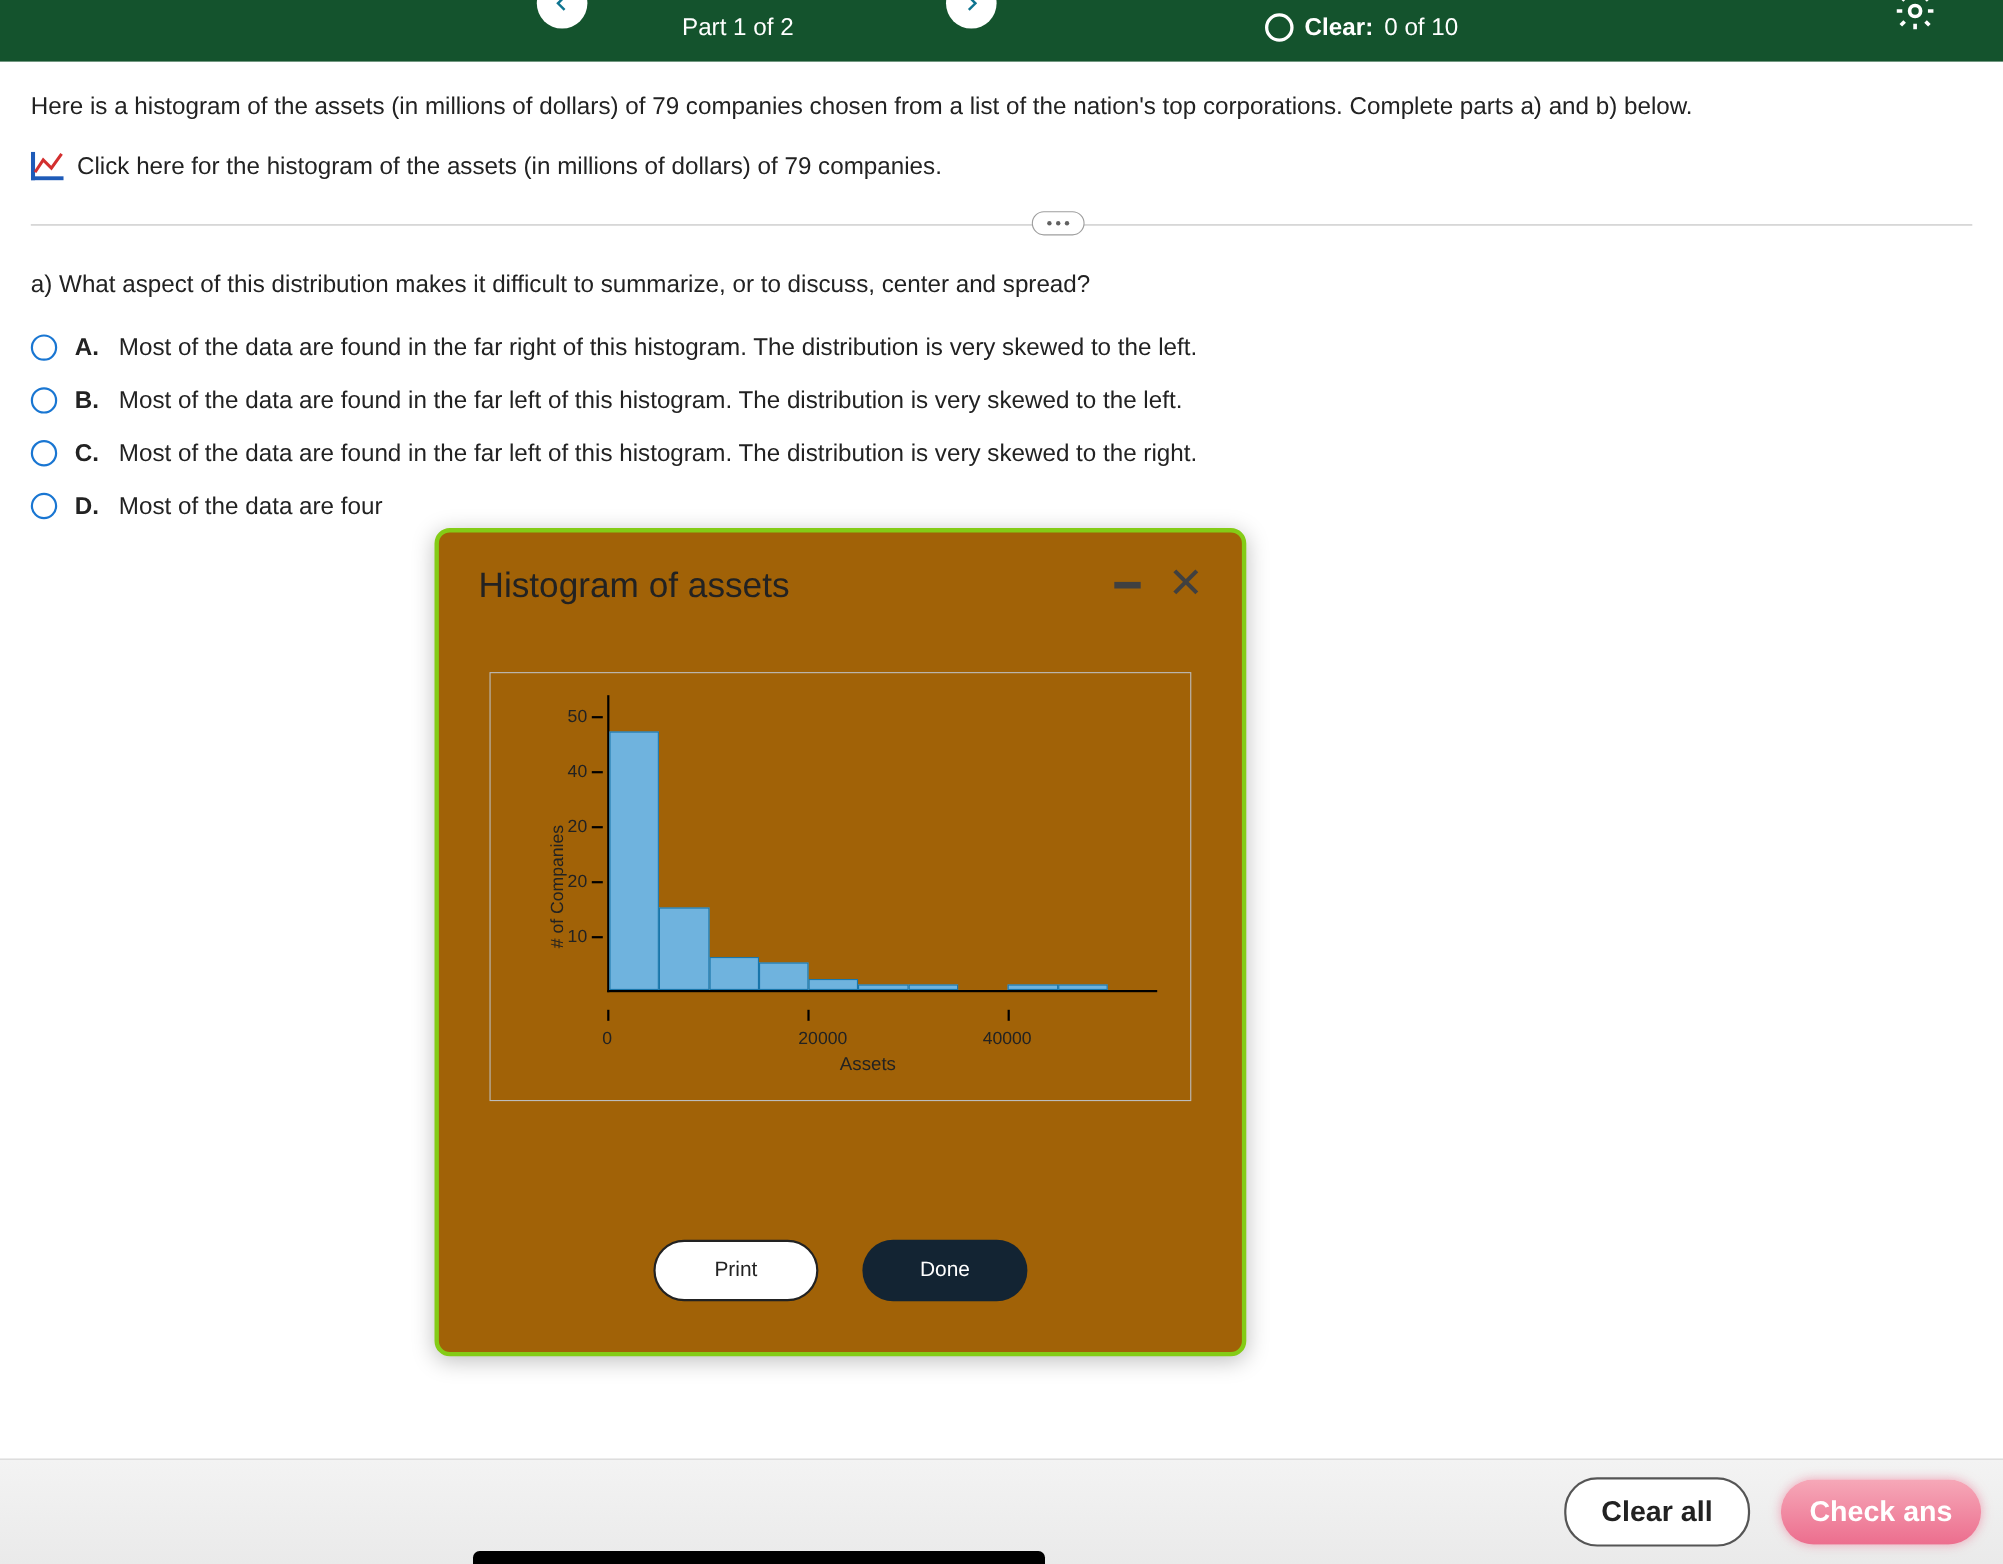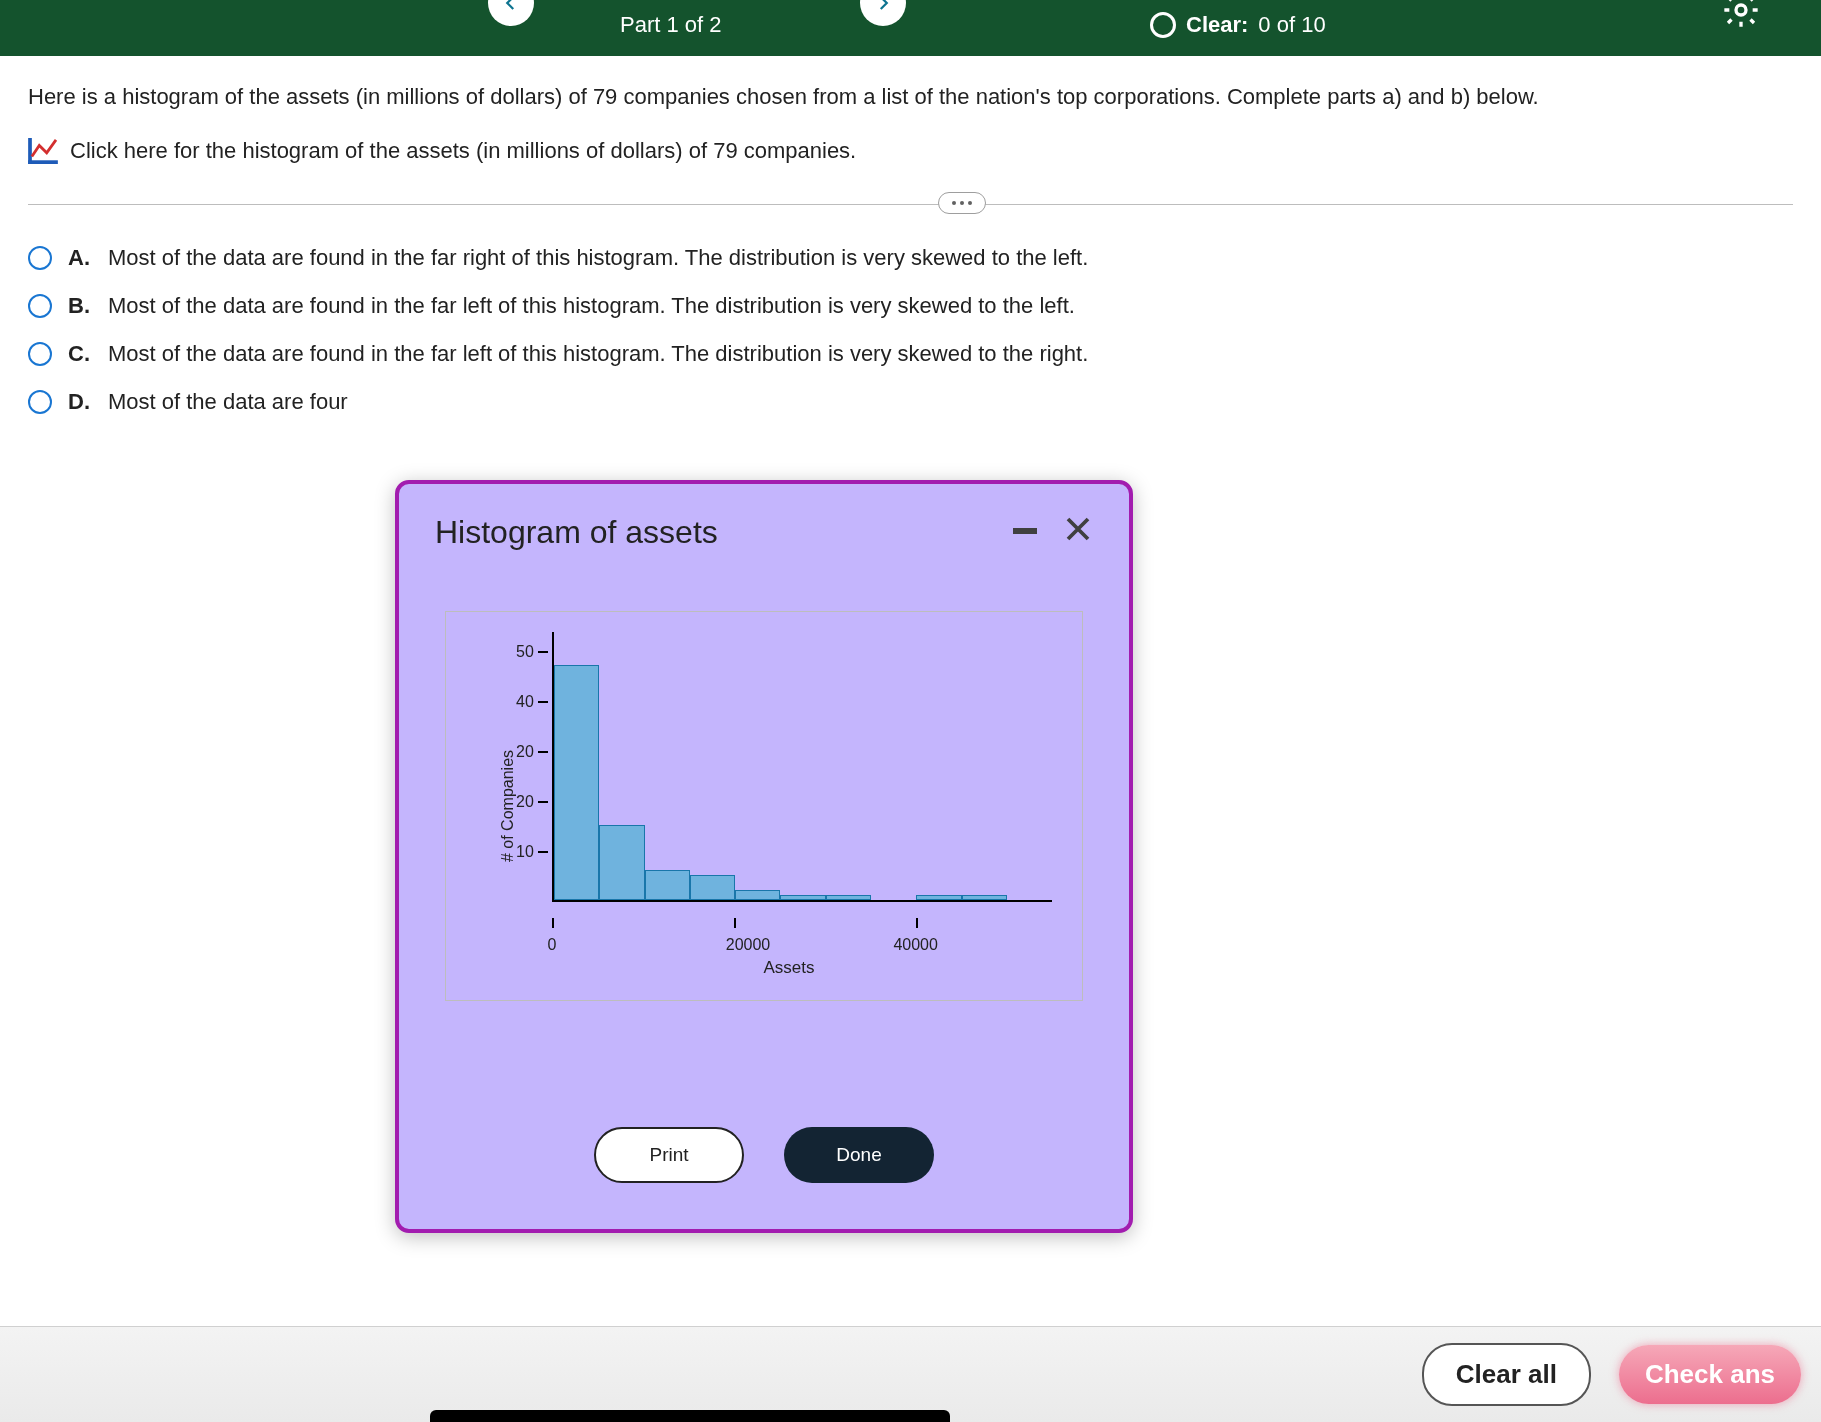--- a/index.html
+++ b/index.html
@@ -19,21 +19,21 @@
 .link-icon{width:30px;height:26px;}
 .hr-wrap{position:relative;margin:0 0 40px 0;}
 .hr-wrap hr{border:none;border-top:1px solid #bdbdbd;}
 .dots-pill{position:absolute;left:910px;top:-12px;background:#fff;border:1px solid #9e9e9e;border-radius:12px;width:48px;height:22px;display:flex;align-items:center;justify-content:center;gap:4px;}
 .dots-pill span{width:4px;height:4px;border-radius:50%;background:#616161;}
 .question{margin-bottom:32px;}
 .options{display:flex;flex-direction:column;gap:22px;}
 .option{display:flex;align-items:center;gap:16px;}
 .radio{width:24px;height:24px;border:2px solid #1976d2;border-radius:50%;flex-shrink:0;}
 .opt-letter{font-weight:700;min-width:24px;}
-.popup{position:absolute;left:395px;top:480px;width:738px;height:753px;background:#c4b5fd;border:4px solid #a21caf;border-radius:14px;box-shadow:0 4px 20px rgba(0,0,0,.25);padding:30px 36px;}
+.popup{position:absolute;left:395px;top:480px;width:738px;height:753px;background:#a16207;border:4px solid #84cc16;border-radius:14px;box-shadow:0 4px 20px rgba(0,0,0,.25);padding:30px 36px;}
 .popup-header{display:flex;justify-content:space-between;align-items:flex-start;}
 .popup-title{font-size:32px;color:#222;}
 .popup-ctrls{display:flex;align-items:center;gap:26px;}
 .minimize{width:24px;height:6px;background:#404040;}
 .close-x svg{width:30px;height:30px;}
 .chart-area{margin:60px 10px 0 10px;border:1px solid #bdbdbd;height:390px;position:relative;padding:20px 20px 20px 70px;}
 .ylabel{position:absolute;left:6px;top:50%;transform:translateY(-50%) rotate(-90deg);transform-origin:center;font-size:16px;white-space:nowrap;}
 .axes{position:relative;width:100%;height:288px;}
 .yaxis{position:absolute;left:36px;top:0;bottom:18px;width:2px;background:#000;}
 .xaxis{position:absolute;left:36px;right:10px;bottom:18px;height:2px;background:#000;}
@@ -94,20 +94,21 @@
 
   <div class="hr-wrap">
     <hr>
     <div class="dots-pill">
         <span></span>
         <span></span>
         <span></span>
       </div>
   </div>
 
+  <div class="question">a) What aspect of this distribution makes it difficult to summarize, or to discuss, center and spread?</div>
 
   <div class="options">
     <div class="option">
       <div class="radio"></div>
       <span class="opt-letter">A.</span>
       <span>Most of the data are found in the far right of this histogram. The distribution is very skewed to the left.</span>
     </div>
     <div class="option">
       <div class="radio"></div>
       <span class="opt-letter">B.</span>

